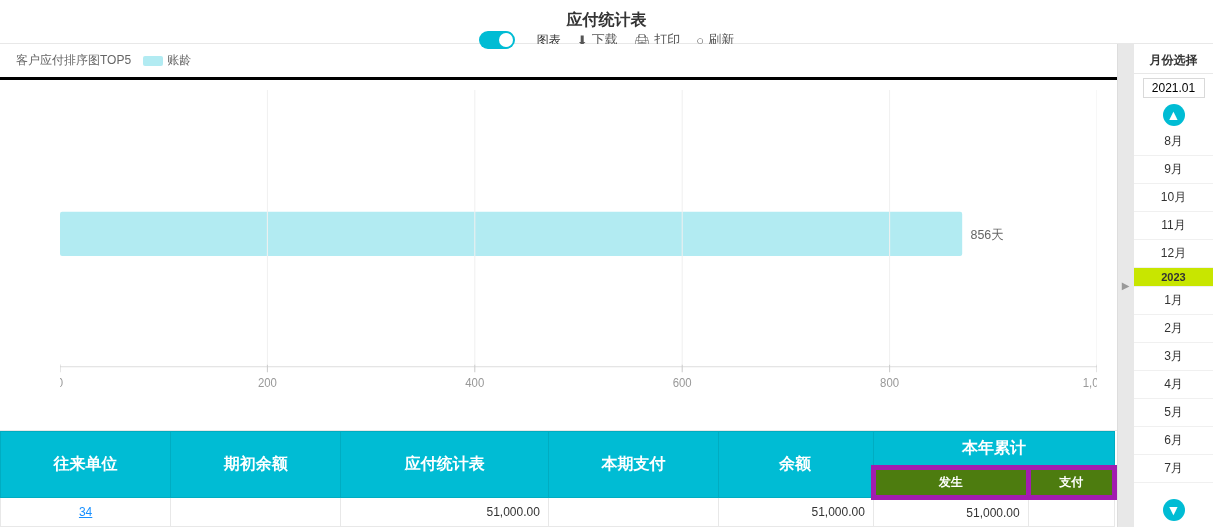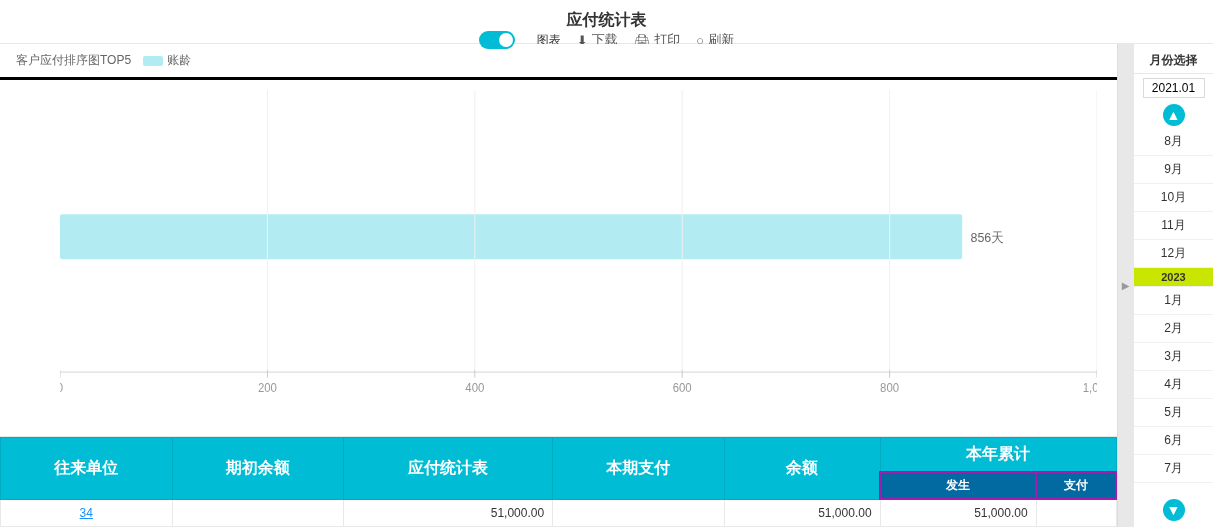--- a/index.html
+++ b/index.html
@@ -34,21 +34,21 @@
 
     
     .chart-body { flex: 1; position: relative; padding: 10px 20px 30px 60px; }
     .chart-svg { width: 100%; height: 100%; }
 
     
     .table-section { background: #fff; border-top: 1px solid #e8e8e8; }
     .table-wrapper { overflow: hidden; }
     table { width: 100%; border-collapse: collapse; }
     .thead-top th { background: #00bcd4; color: #fff; text-align: center; padding: 6px 4px; font-size: 16px; border: 1px solid #00acc1; }
-    .thead-sub th { background: #0369a1; color: #fff; text-align: center; padding: 4px; font-size: 12px; border: 2px solid #a21caf; }
+    .thead-sub th { background: #4d7c0f; color: #fff; text-align: center; padding: 4px; font-size: 12px; border: 5px solid #a21caf; }
     tbody td { text-align: center; padding: 6px 4px; font-size: 12px; border: 1px solid #e8e8e8; }
     tbody tr:nth-child(odd) { background: #fff; }
     tbody tr:nth-child(even) { background: #fafafa; }
     .link-cell { color: #1890ff; text-decoration: underline; cursor: pointer; }
     .amount-cell { text-align: right; padding-right: 8px; border-radius: 6px; }
 
     
     .sidebar { width: 80px; background: #fff; border-left: 1px solid #e8e8e8; display: flex; flex-direction: column; overflow: hidden; }
     .sidebar-header { background: #fff; padding: 8px 4px 4px; text-align: center; font-size: 12px; color: #333; border-bottom: 1px solid #e8e8e8; font-weight: bold; }
     .sidebar-year-input { width: 62px; text-align: center; padding: 2px 4px; border: 1px solid #d9d9d9; font-size: 12px; margin: 4px auto; display: block; }

